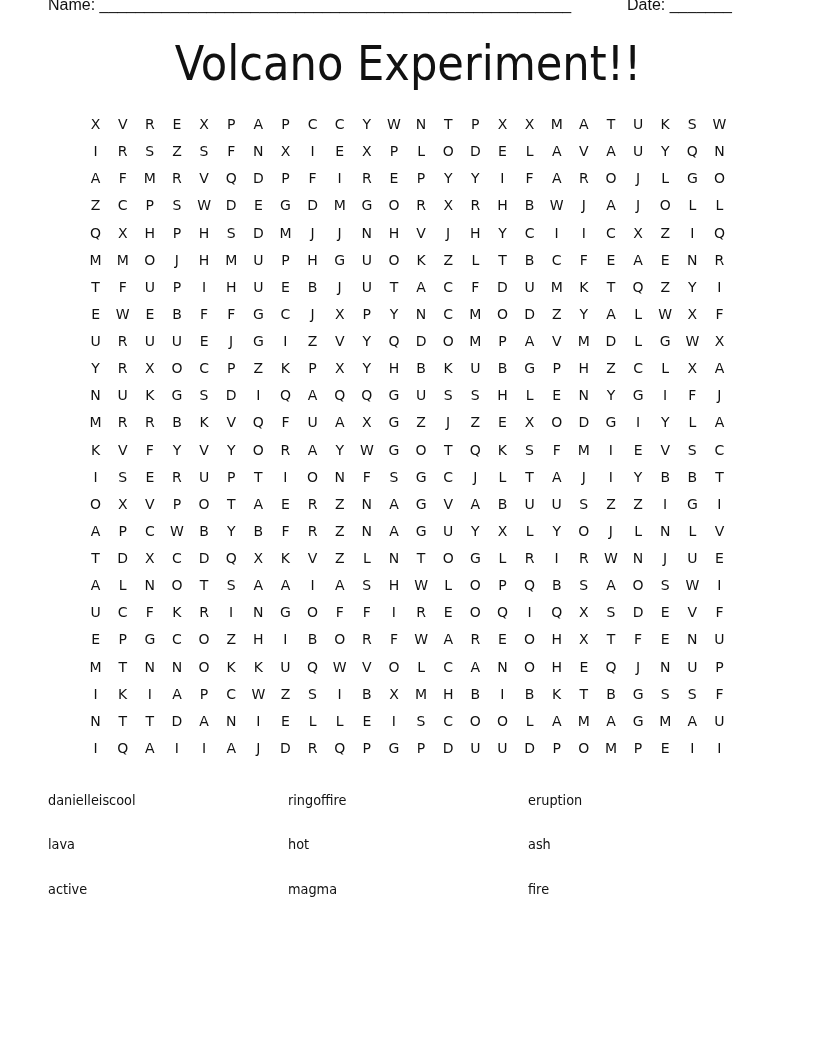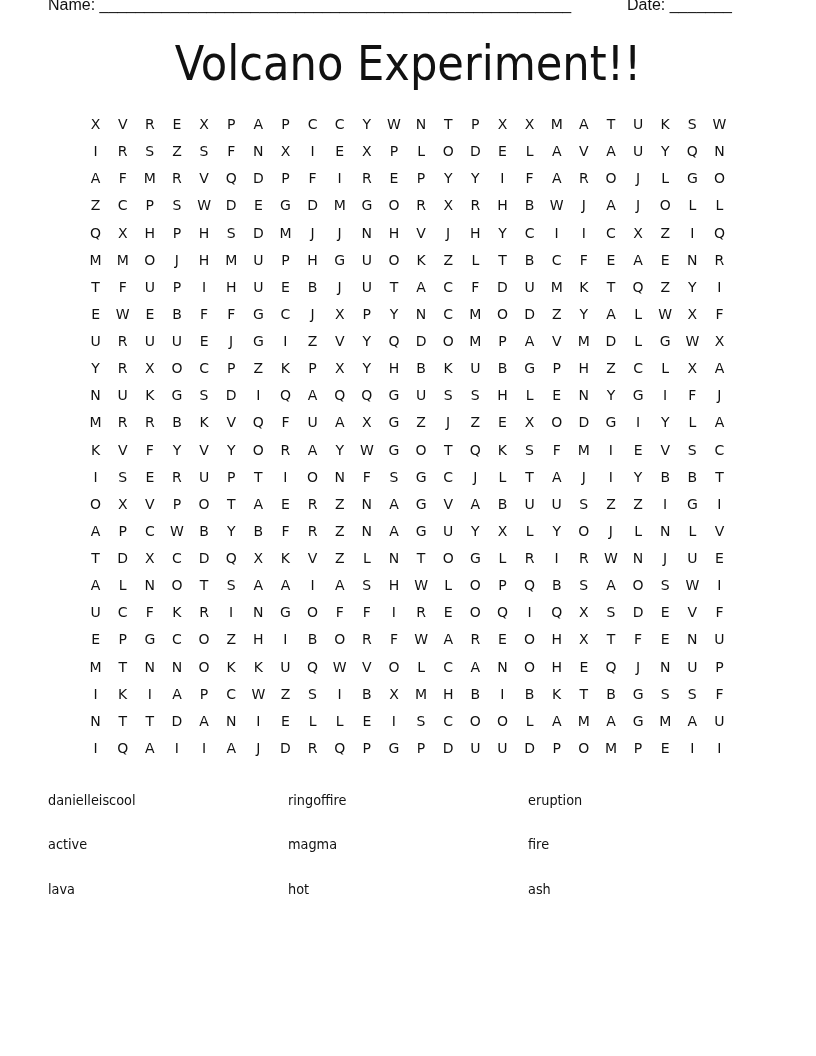--- a/index.html
+++ b/index.html
@@ -657,22 +657,22 @@
     </div>
   </div>
 
 <div class="words" id="words">
     <div class="word-row">
       <span class="word">danielleiscool</span>
       <span class="word">ringoffire</span>
       <span class="word">eruption</span>
     </div>
     <div class="word-row">
+      <span class="word">lava</span>
+      <span class="word">hot</span>
+      <span class="word">ash</span>
+    </div>
+    <div class="word-row">
       <span class="word">active</span>
       <span class="word">magma</span>
       <span class="word">fire</span>
     </div>
-    <div class="word-row">
-      <span class="word">lava</span>
-      <span class="word">hot</span>
-      <span class="word">ash</span>
-    </div>
   </div>
 
 </body></html>

